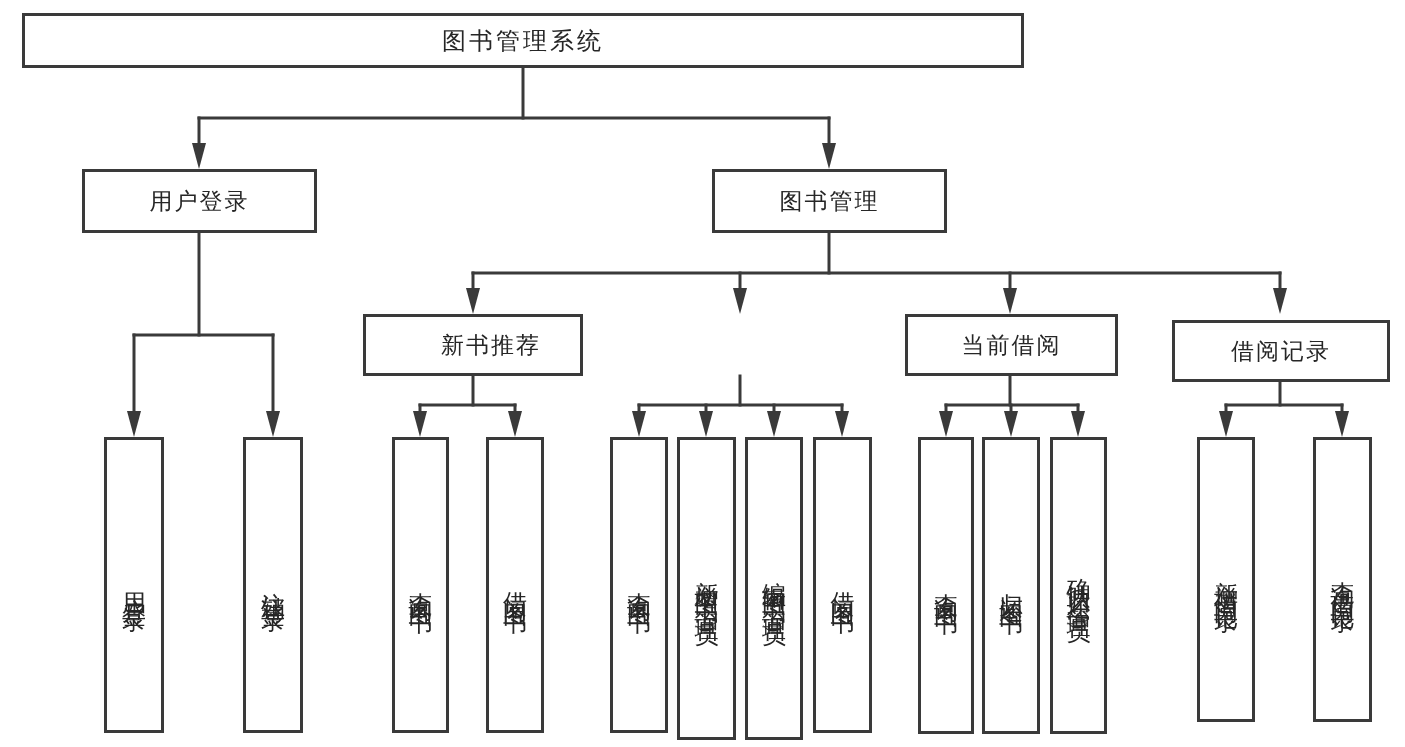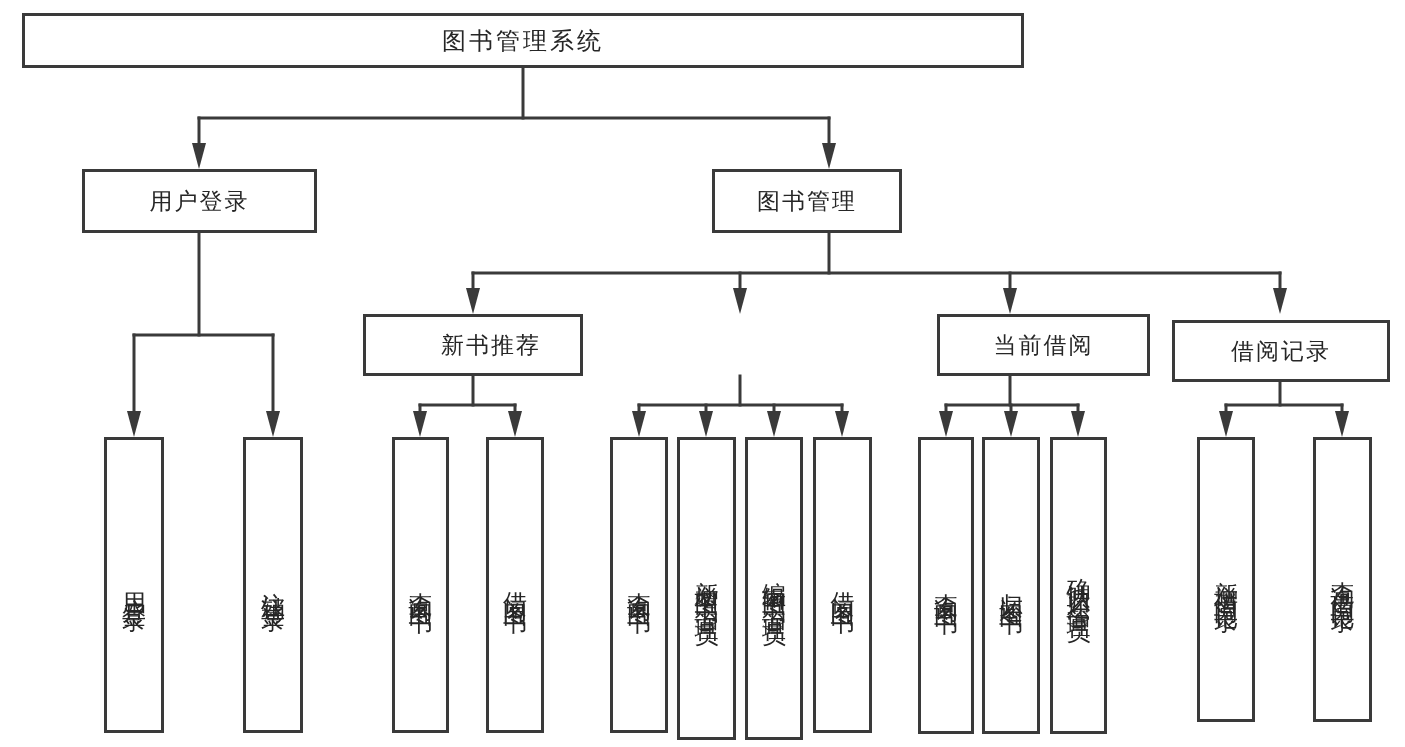--- a/index.html
+++ b/index.html
@@ -112,24 +112,24 @@
       <polygon points="939,411 953,411 946,437" fill="#3a3a3a"></polygon>
       <polygon points="1004,411 1018,411 1011,437" fill="#3a3a3a"></polygon>
       <polygon points="1071,411 1085,411 1078,437" fill="#3a3a3a"></polygon>
       <polygon points="1219,411 1233,411 1226,437" fill="#3a3a3a"></polygon>
       <polygon points="1335,411 1349,411 1342,437" fill="#3a3a3a"></polygon>
     </svg>
 
   <div class="node root-node" style="left:22px; top:13px; width:1002px; height:55px;">图书管理系统</div>
 
   <div class="node h-node" style="left:82px; top:169px; width:235px; height:64px;">用户登录</div>
-  <div class="node h-node" style="left:712px; top:169px; width:190px; height:64px;">图书管理</div>
+  <div class="node h-node" style="left:712px; top:169px; width:235px; height:64px;">图书管理</div>
 
   <div class="node h-node" style="left:363px; top:314px; width:220px; height:62px;padding-left:36px;">新书推荐</div>
-  <div class="node h-node" style="left:905px; top:314px; width:213px; height:62px;margin-left:32px;">当前借阅</div>
+  <div class="node h-node" style="left:905px; top:314px; width:213px; height:62px;">当前借阅</div>
   <div class="node h-node" style="left:1172px; top:320px; width:218px; height:62px;">借阅记录</div>
 
   <div class="node leaf" style="left:104px; top:437px; width:60px; height:296px;">用户登录</div>
   <div class="node leaf" style="left:243px; top:437px; width:60px; height:296px;">注销登录</div>
 
   <div class="node leaf" style="left:392px; top:437px; width:57px; height:296px;">查询图书</div>
   <div class="node leaf" style="left:486px; top:437px; width:58px; height:296px;">借阅图书</div>
 
   <div class="node leaf" style="left:610px; top:437px; width:58px; height:296px;">查询图书</div>
   <div class="node leaf" style="left:677px; top:437px; width:59px; height:303px;">新增图书（管理员）</div>

